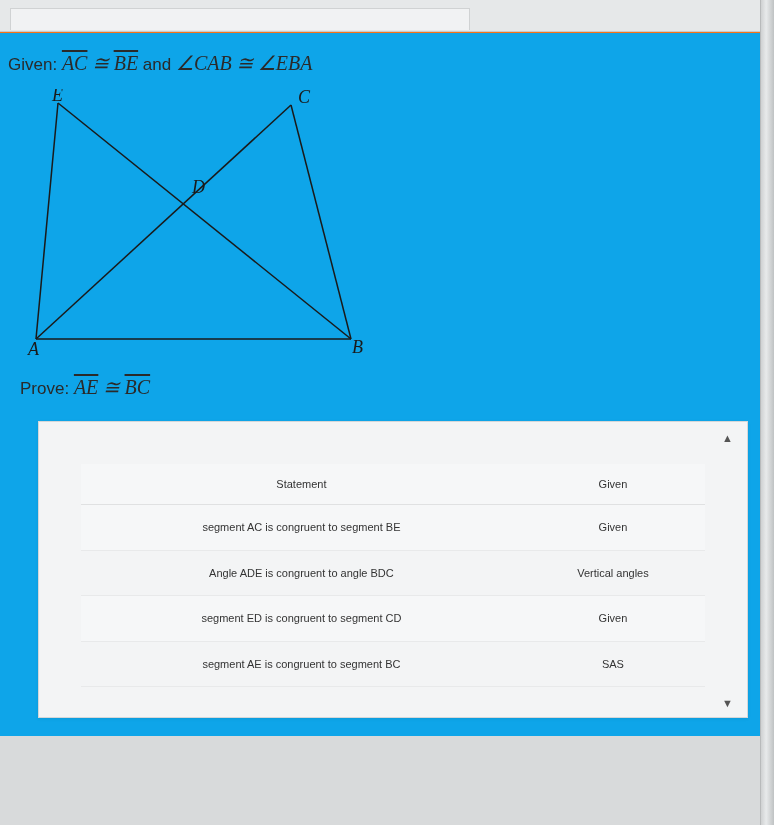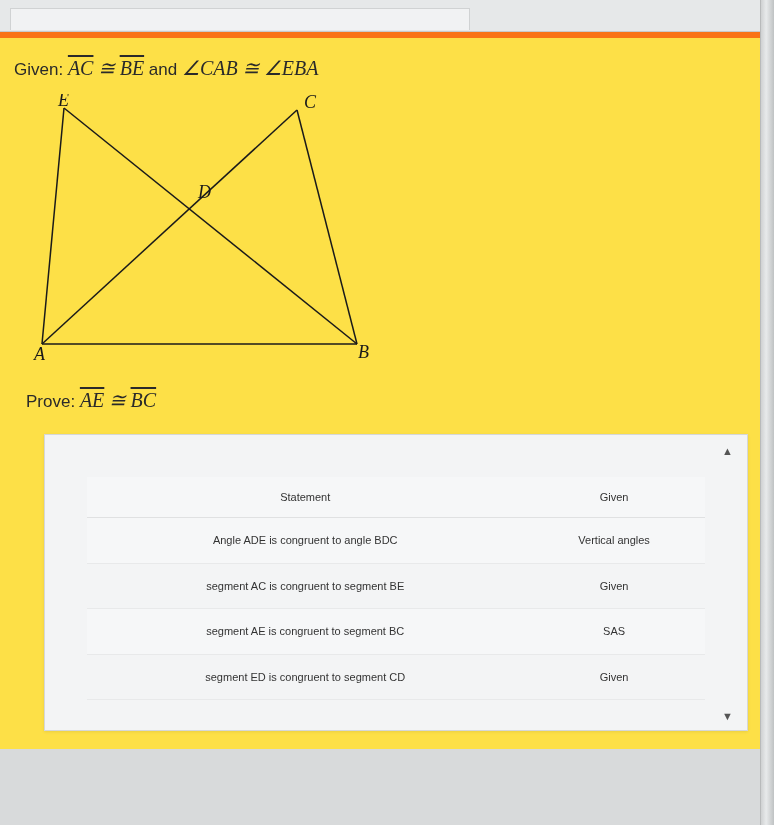--- a/index.html
+++ b/index.html
@@ -21,23 +21,23 @@
       position: absolute;
       top: 8px;
       left: 10px;
       width: 460px;
       height: 22px;
       background: #f1f2f3;
       border: 1px solid #d0d2d3;
       border-bottom: none;
     }
     .content-area {
-      background: #fde047;
-      padding: 18px 10px 18px 14px;
-      border-top: 6px solid #f97316;
+      background: #0ea5e9;
+      padding: 18px 10px 18px 8px;
+      border-top: 1px solid #f97316;
     }
     .given-line {
       font-size: 17px;
       color: #2a2a2a;
       margin-bottom: 14px;
       font-family: Arial, sans-serif;
     }
     .overline {
       text-decoration: overline;
       font-family: 'Times New Roman', serif;
@@ -48,21 +48,21 @@
       font-family: 'Times New Roman', serif;
       font-style: italic;
       font-size: 20px;
     }
     .diagram {
       margin: 0 0 12px 8px;
     }
     .prove-line {
       font-size: 17px;
       color: #2a2a2a;
-      margin: 8px 0 6px 12px;
+      margin: 0 0 6px 12px;
     }
     .proof-wrapper {
       margin: 22px 16px 0 30px;
       background: #f3f4f5;
       border: 1px solid #d5d7d8;
       box-shadow: 0 1px 3px rgba(0,0,0,0.08);
       position: relative;
       padding-bottom: 30px;
     }
     .collapse-arrow {
@@ -162,34 +162,34 @@
     <span class="collapse-arrow">▲</span>
     <table class="proof">
       <thead>
         <tr>
           <th>Statement</th>
           <th>Given</th>
         </tr>
       </thead>
       <tbody>
         <tr>
+          <td>segment AC is congruent to segment BE</td>
+          <td>Given</td>
+        </tr>
+        <tr>
           <td>Angle ADE is congruent to angle BDC</td>
           <td>Vertical angles</td>
         </tr>
         <tr>
-          <td>segment AC is congruent to segment BE</td>
+          <td>segment ED is congruent to segment CD</td>
           <td>Given</td>
         </tr>
         <tr>
           <td>segment AE is congruent to segment BC</td>
           <td>SAS</td>
-        </tr>
-        <tr>
-          <td>segment ED is congruent to segment CD</td>
-          <td>Given</td>
         </tr>
       </tbody>
     </table>
     <span class="expand-arrow">▼</span>
   </div>
 
 </div>
 
 <div class="right-edge"></div>
 

